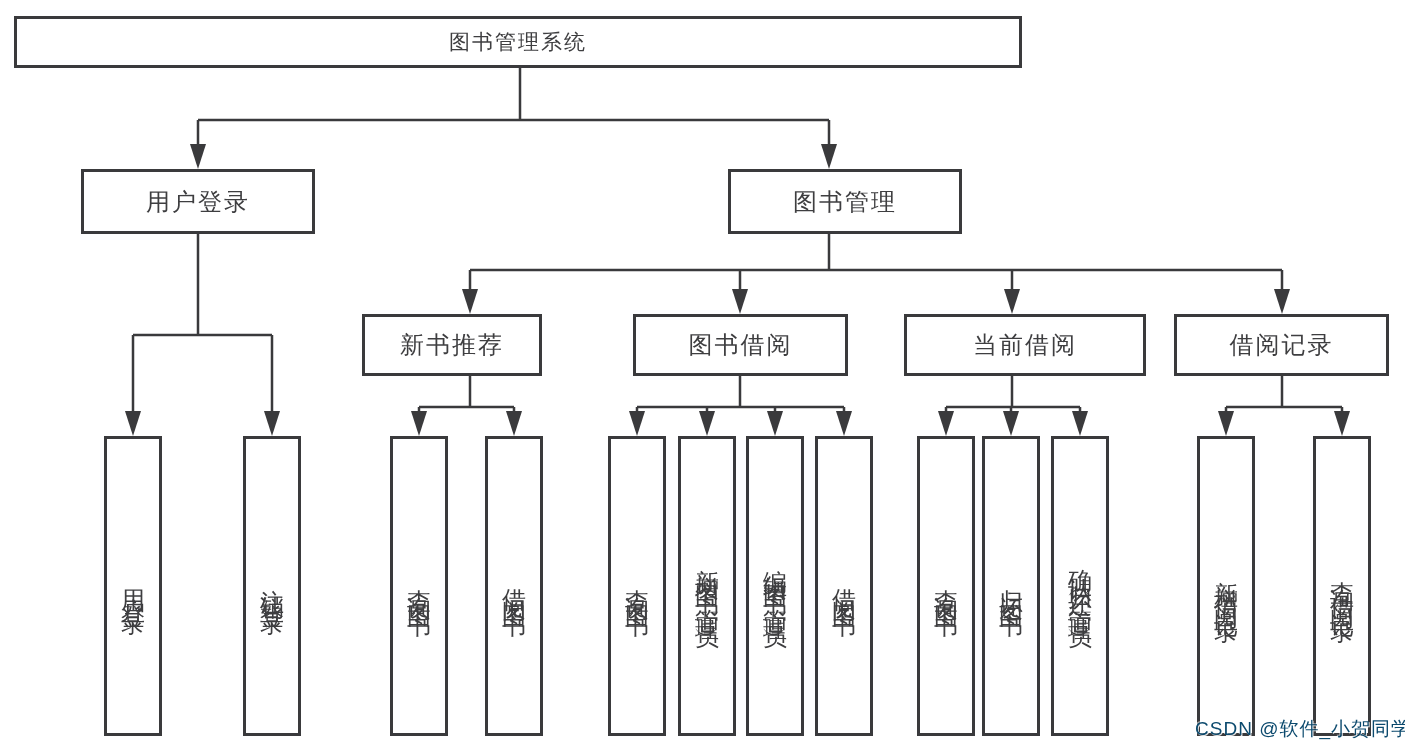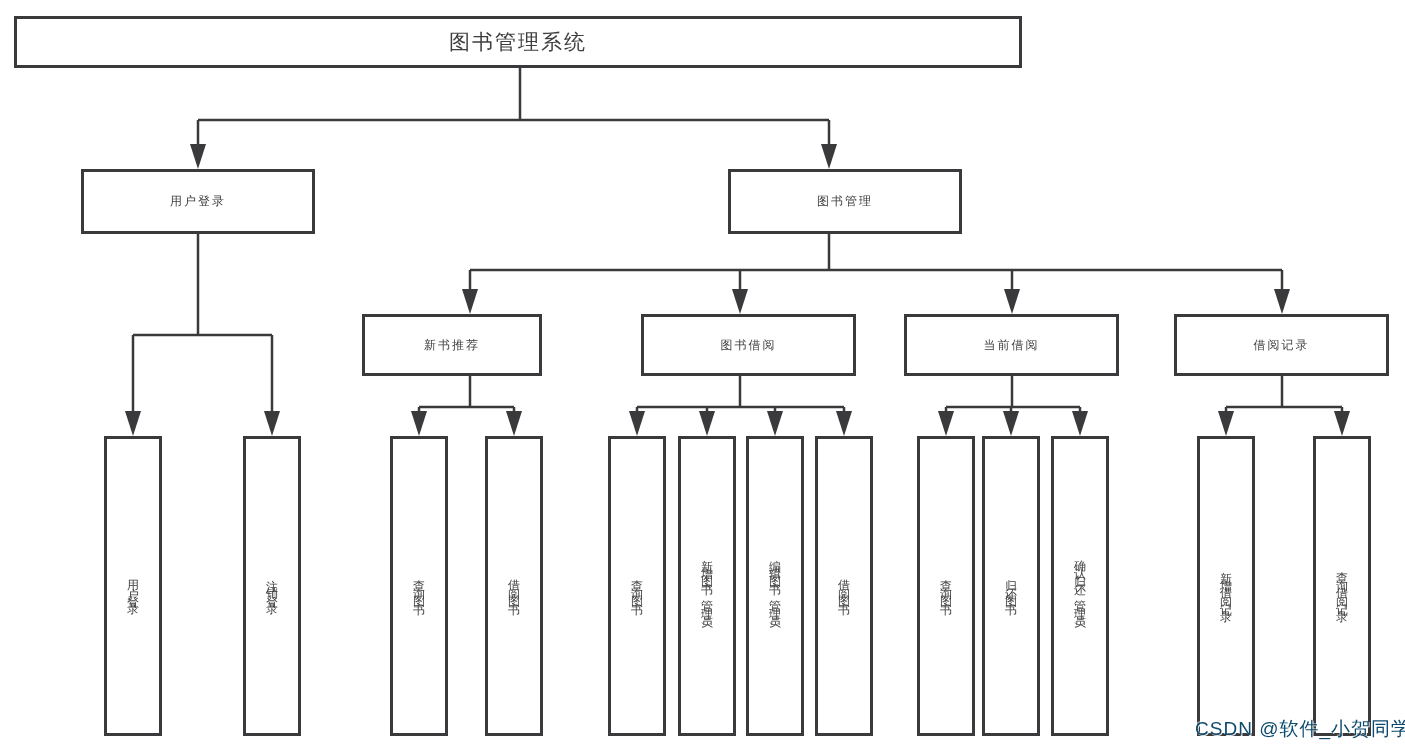--- a/index.html
+++ b/index.html
@@ -23,21 +23,21 @@
     box-sizing: border-box;
     border: 3px solid #3a3a3c;
     background: #ffffff;
     display: flex;
     align-items: center;
     justify-content: center;
     color: #3e3e40;
     z-index: 2;
   }
   .node .lbl {
-    font-size: 12px;
+    font-size: 24px;
     letter-spacing: 2px;
     white-space: nowrap;
     color: #3e3e40;
   }
   .node.root .lbl { font-size: 21px; }
   .node.vert .lbl {
     writing-mode: vertical-rl;
     text-orientation: mixed;
     letter-spacing: 8px;
     white-space: normal;
@@ -99,24 +99,24 @@
   <div class="node" style="left:81px; top:169px; width:234px; height:65px;">
     <span class="lbl">用户登录</span>
   </div>
   <div class="node" style="left:712px; top:169px; width:234px; height:65px;margin-left:16px;">
     <span class="lbl">图书管理</span>
   </div>
 
   <div class="node" style="left:362px; top:314px; width:180px; height:62px;">
     <span class="lbl">新书推荐</span>
   </div>
-  <div class="node" style="left:633px; top:314px; width:215px; height:62px;margin-left:8px;">
+  <div class="node" style="left:633px; top:314px; width:215px; height:62px;">
     <span class="lbl">图书借阅</span>
   </div>
-  <div class="node" style="left:904px; top:314px; width:215px; height:62px;">
+  <div class="node" style="left:904px; top:314px; width:242px; height:62px;">
     <span class="lbl">当前借阅</span>
   </div>
   <div class="node" style="left:1174px; top:314px; width:215px; height:62px;">
     <span class="lbl">借阅记录</span>
   </div>
 
   <div class="node vert" style="left:104px; top:436px; width:58px; height:300px;">
     <span class="lbl">用户登录</span>
   </div>
   <div class="node vert" style="left:243px; top:436px; width:58px; height:300px;">

